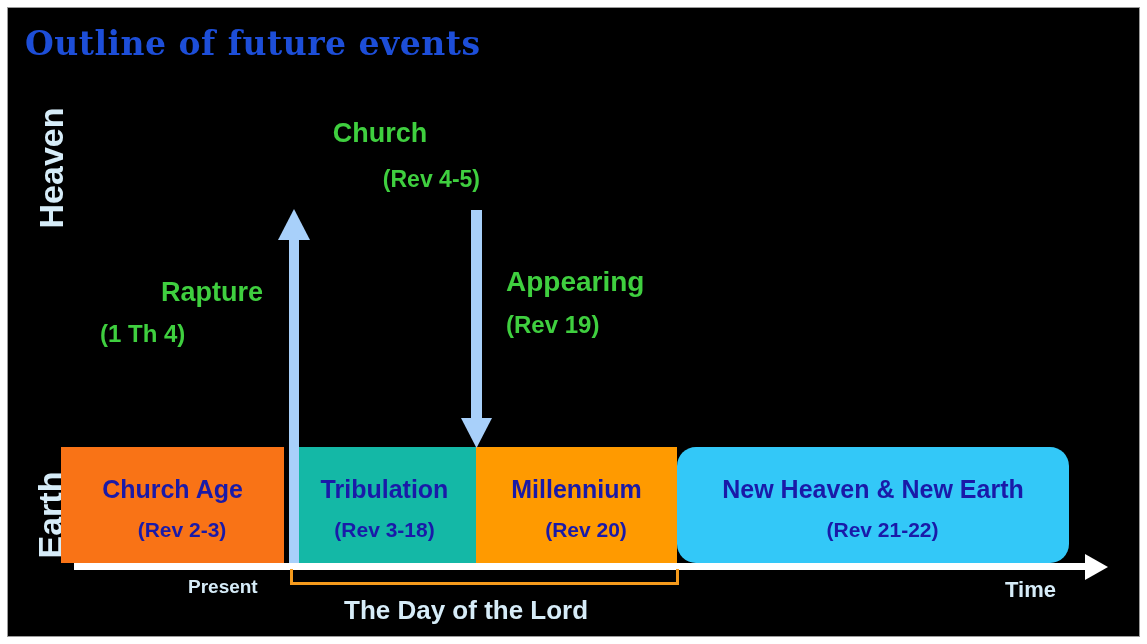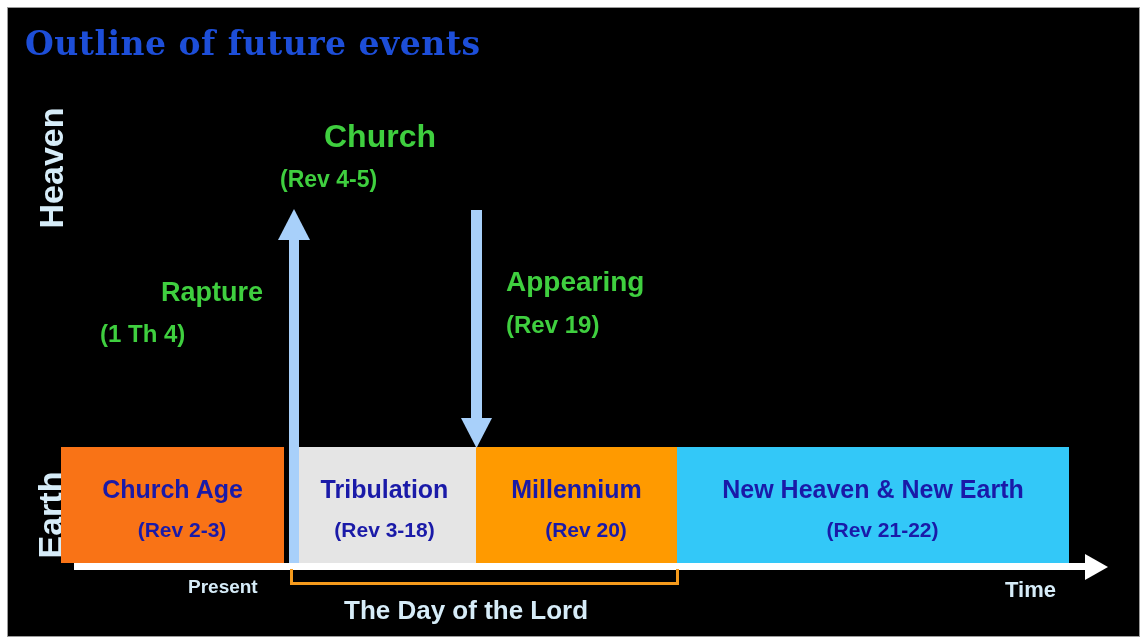--- a/index.html
+++ b/index.html
@@ -36,42 +36,42 @@
 <body>
 
 <div class="slide">
 </div>
 
 <div class="abs title">Outline of future events</div>
 
 <div class="abs vlabel" style="left:-14px; top:148px; width:130px; height:40px; line-height:40px;">Heaven</div>
 <div class="abs vlabel" style="left:-2px; top:495px; width:104px; height:40px; line-height:40px;">Earth</div>
 
-<div class="abs green" style="left:280px; top:118px; width:200px; text-align:center; font-size:32px;">Church</div>
-<div class="abs green" style="left:280px; top:166px; width:200px; text-align:left; font-size:23px;">(Rev 4-5)</div>
+<div class="abs green" style="left:280px; top:118px; width:200px; text-align:center; font-size:27px;">Church</div>
+<div class="abs green" style="left:280px; top:166px; width:200px; text-align:right; font-size:23px;">(Rev 4-5)</div>
 
 <div class="abs green" style="left:100px; top:277px; width:163px; text-align:right; font-size:27px;">Rapture</div>
 <div class="abs green" style="left:100px; top:320px; width:163px; font-size:24px;">(1 Th 4)</div>
 
 <div class="abs green" style="left:506px; top:266px; font-size:28px;">Appearing</div>
 <div class="abs green" style="left:506px; top:311px; font-size:24px;">(Rev 19)</div>
 
 <div class="abs period" style="left:61px; width:223px; background:#f97316;">
   <span class="name">Church Age</span>
   <span class="ref">(Rev 2-3)</span>
 </div>
-<div class="abs period" style="left:299px; width:177px; background:#e5e5e5;">
+<div class="abs period" style="left:299px; width:177px; background:#14b8a6;">
   <span class="name" style="margin-left:-6px;">Tribulation</span>
   <span class="ref" style="margin-left:-6px;">(Rev 3-18)</span>
 </div>
 <div class="abs period" style="left:476px; width:201px; background:#ff9a00;">
   <span class="name">Millennium</span>
   <span class="ref">(Rev 20)</span>
 </div>
-<div class="abs period" style="left:677px; width:392px; background:#33c8f8;">
+<div class="abs period" style="left:677px; width:392px; background:#33c8f8;border-radius:19px;">
   <span class="name">New Heaven &amp; New Earth</span>
   <span class="ref">(Rev 21-22)</span>
 </div>
 
 <div class="abs lightblue" style="left:289px; top:238px; width:10px; height:325px;"></div>
 <svg class="abs" style="left:278px; top:209px;" width="32" height="32" viewBox="0 0 32 32">
   <polygon points="16,0 32,31 0,31" fill="#a8d0fa"></polygon>
 </svg>
 
 <div class="abs lightblue" style="left:471px; top:210px; width:11px; height:210px;"></div>

